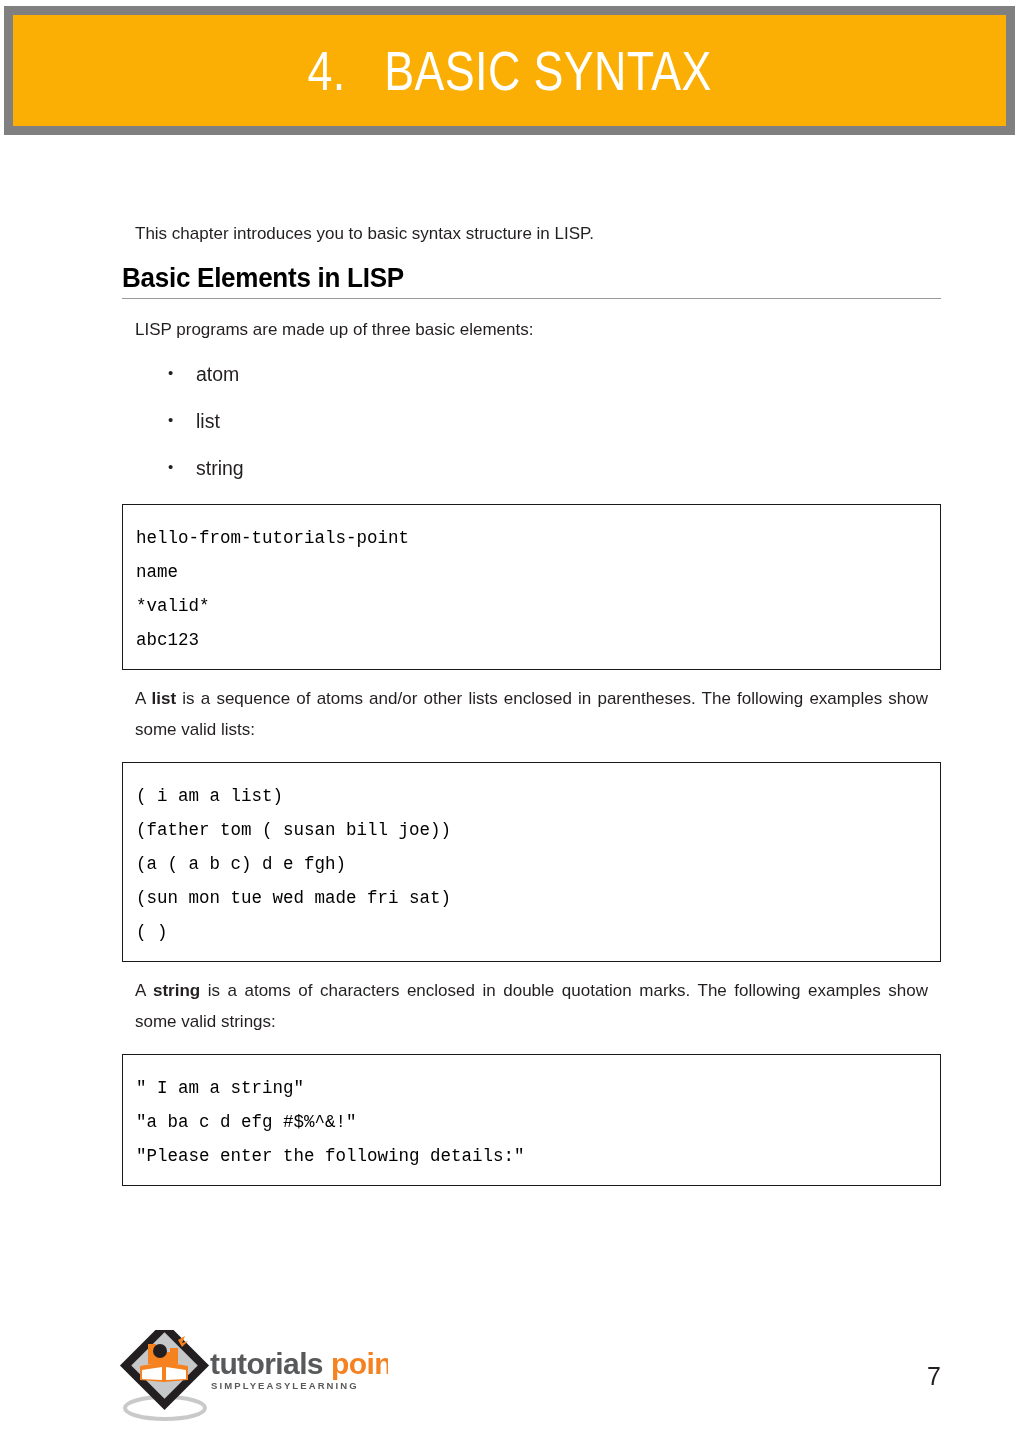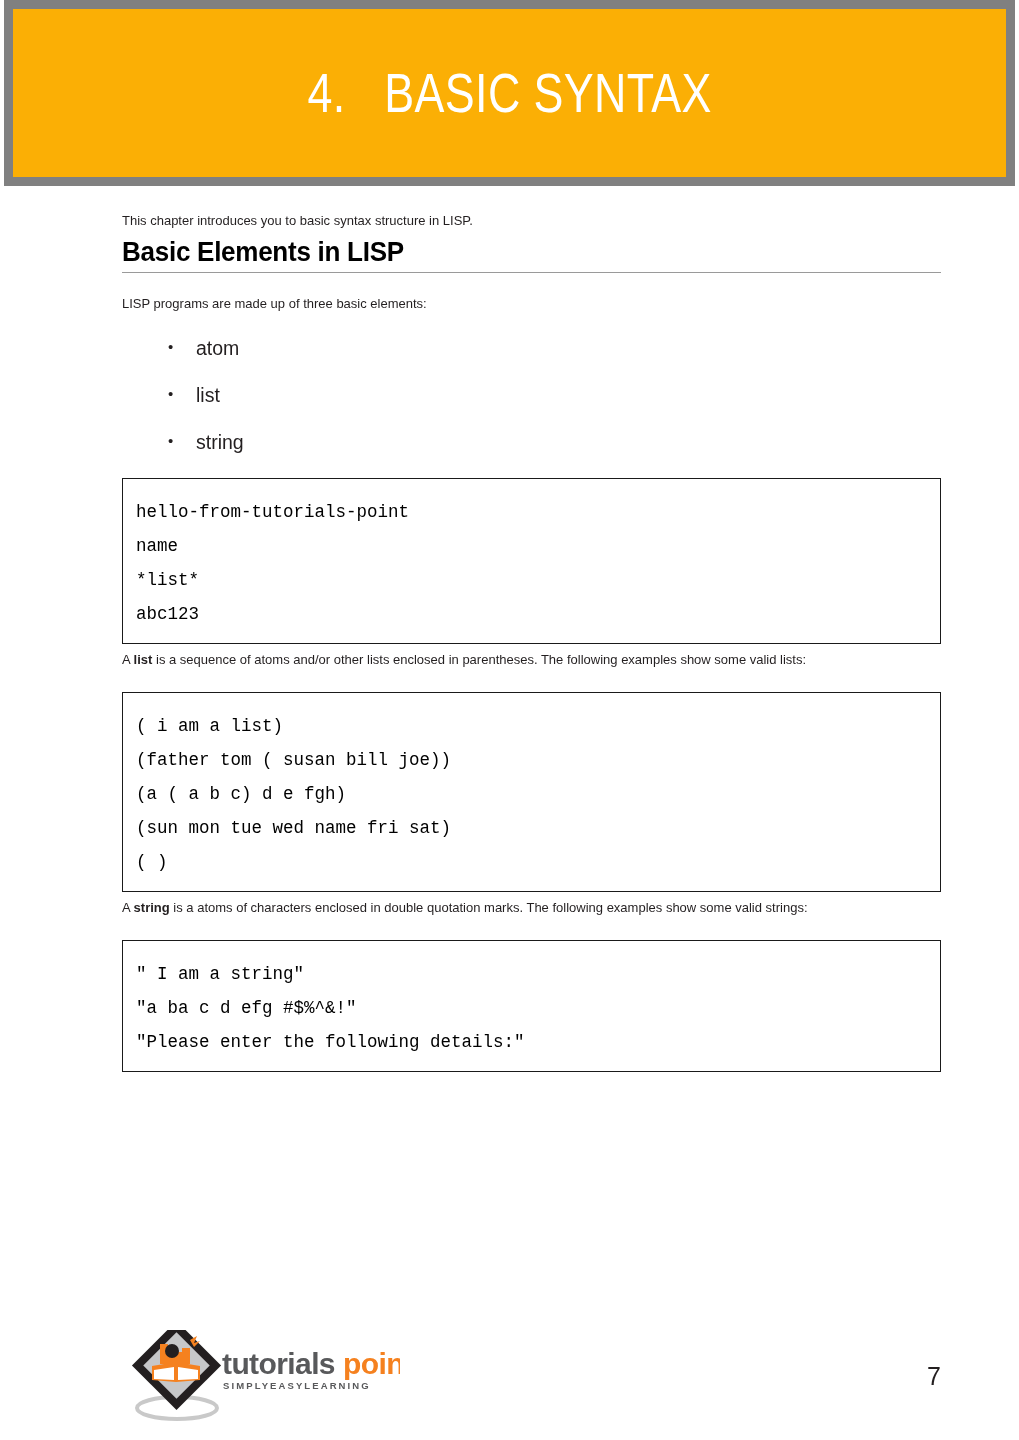--- a/index.html
+++ b/index.html
@@ -13,23 +13,23 @@
     font-family: "Liberation Sans", sans-serif;
     color: #231f20;
     position: relative;
     overflow: hidden;
   }
 
   
   .banner {
     position: absolute;
     left: 4px;
-    top: 0;
+    top: 6px;
     width: 1011px;
-    height: 186px;
+    height: 129px;
     box-sizing: border-box;
     border: 9px solid #808080;
     background: #FBAF05;
     display: flex;
     align-items: center;
     justify-content: center;
   }
   .banner-title {
     color: #ffffff;
     font-size: 56px;
@@ -44,23 +44,23 @@
 
   
   .content {
     position: absolute;
     left: 122px;
     top: 205px;
     width: 819px;
   }
 
   p.para {
-    font-size: 13px;
+    font-size: 17px;
     line-height: 31px;
-    margin: 0;
+    margin: 13px;
     text-align: justify;
     color: #231f20;
     font-family: "Liberation Sans", sans-serif;
   }
   p.para b { font-weight: bold; }
 
   .intro { margin-bottom: 36px; }
 
   h2.section-heading {
     font-size: 28px;
@@ -123,21 +123,21 @@
   
   .footer {
     position: absolute;
     left: 0;
     top: 1330px;
     width: 1019px;
     height: 110px;
   }
   .logo {
     position: absolute;
-    left: 130px;
+    left: 118px;
     top: 0px;
     width: 270px;
     height: 100px;
   }
   .logo svg { display: block; }
   .page-number {
     position: absolute;
     right: 78px;
     top: 32px;
     font-size: 25px;
@@ -164,31 +164,31 @@
   <ul class="bullets">
     <li><span>atom</span></li>
     <li><span>list</span></li>
     <li><span>string</span></li>
   </ul>
 
 
   <div class="codebox">
     <div class="code-line">hello-from-tutorials-point</div>
     <div class="code-line">name</div>
-    <div class="code-line">*list*</div>
+    <div class="code-line">*valid*</div>
     <div class="code-line">abc123</div>
   </div>
 
   <p class="para after-box"><span>A </span><b>list</b><span> is a sequence of atoms and/or other lists enclosed in parentheses. The following examples show some valid lists:</span></p>
 
   <div class="codebox">
     <div class="code-line">( i am a list)</div>
     <div class="code-line">(father tom ( susan bill joe))</div>
     <div class="code-line">(a ( a b c) d e fgh)</div>
-    <div class="code-line">(sun mon tue wed name fri sat)</div>
+    <div class="code-line">(sun mon tue wed made fri sat)</div>
     <div class="code-line">( )</div>
   </div>
 
   <p class="para after-box"><span>A </span><b>string</b><span> is a atoms of characters enclosed in double quotation marks. The following examples show some valid strings:</span></p>
 
   <div class="codebox">
     <div class="code-line">" I am a string"</div>
     <div class="code-line">"a ba c d efg #$%^&amp;!"</div>
     <div class="code-line">"Please enter the following details:"</div>
   </div>

